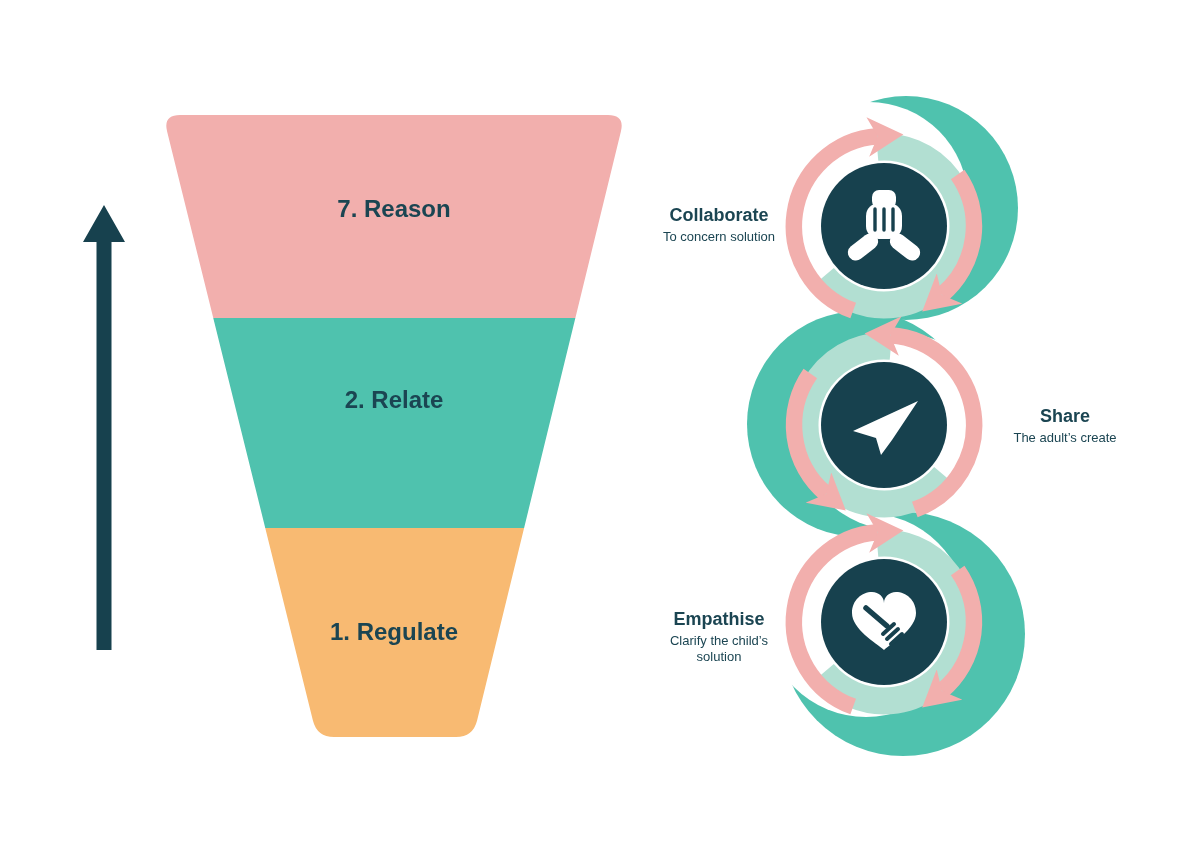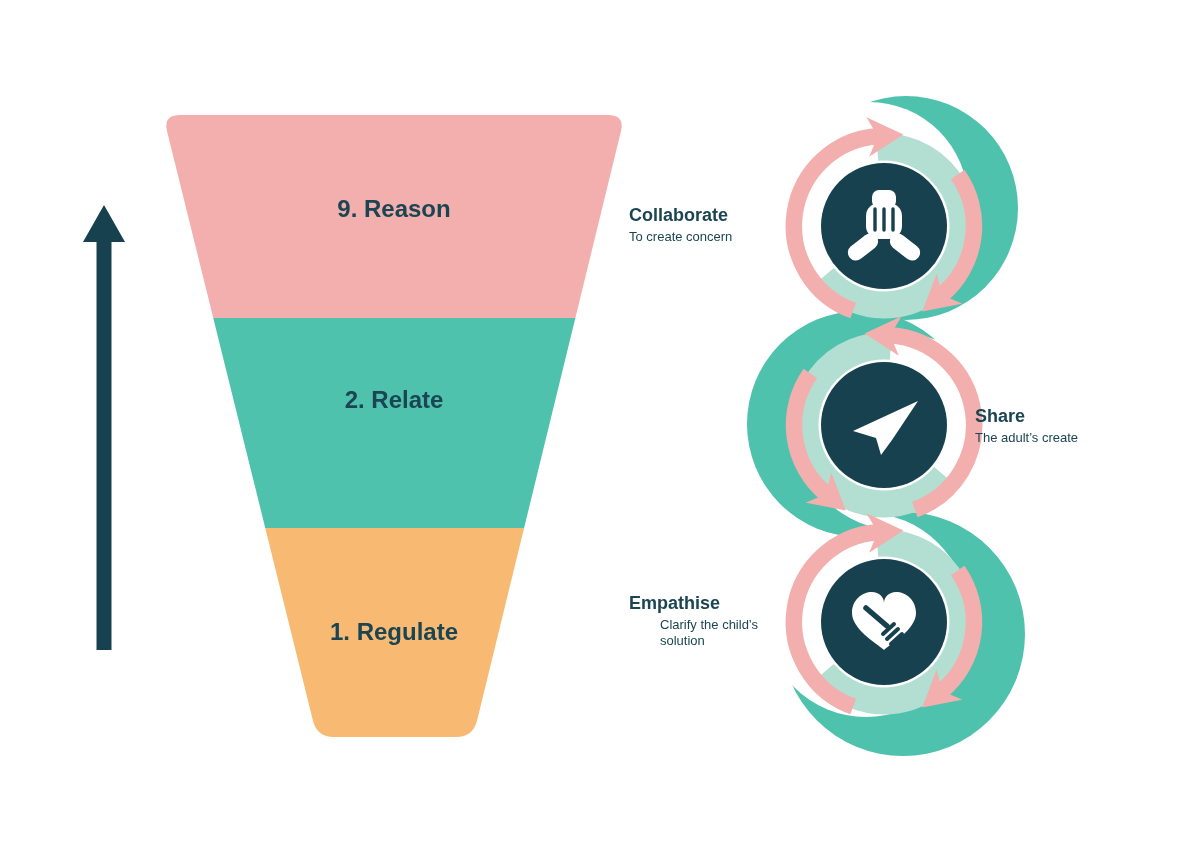--- a/index.html
+++ b/index.html
@@ -6,21 +6,21 @@
   .canvas{
     position:relative;width:1200px;height:848px;background:#ffffff;overflow:hidden;
     font-family:"Liberation Sans", sans-serif;
   }
   .canvas svg{position:absolute;left:0;top:0;}
   .funnel-label{
     position:absolute;transform:translateX(-50%);
     font-size:24px;font-weight:700;color:#1B4552;white-space:nowrap;
   }
   .cycle-label{
-    position:absolute;transform:translateX(-50%);text-align:left;color:#1B4552;
+    position:absolute;transform:translateX(-50%);text-align:center;color:#1B4552;
   }
   .cycle-title{font-size:18px;font-weight:700;line-height:21px;}
   .cycle-sub{font-size:13px;line-height:16px;margin-top:3px;}
   .cycle-sub.narrow{width:118px;margin-left:auto;margin-right:auto;}
 </style>
 </head>
 <body>
 
 <div class="canvas">
 
@@ -103,32 +103,32 @@
       <path d="M 0 28 C -8 21 -32 7 -32 -9 C -32 -22 -22 -30 -12 -30 C -5 -30 0 -25 0 -19 C 0 -25 5 -30 12 -30 C 22 -30 32 -22 32 -9 C 32 7 8 21 0 28 Z" fill="#FFFFFF"></path>
       <g fill="none" stroke-linecap="round">
         <path d="M -18 -14 L 3 4" stroke-width="5.5" stroke="#17414E"></path>
         <path d="M -1 12 L 10 2" stroke-width="4" stroke="#17414E"></path>
         <path d="M 3 17 L 14 7" stroke-width="4" stroke="#17414E"></path>
         <path d="M 7 22 L 18 12" stroke-width="4" stroke="#17414E"></path>
       </g>
     </g>
   </svg>
 
-  <div class="funnel-label" style="left:394px;top:195px;">9. Reason</div>
+  <div class="funnel-label" style="left:394px;top:195px;">7. Reason</div>
   <div class="funnel-label" style="left:394px;top:386px;">2. Relate</div>
   <div class="funnel-label" style="left:394px;top:618px;">1. Regulate</div>
 
   <div class="cycle-label" style="left:719px;top:205px;width:180px;margin-left:-90px;transform:none;">
     <div class="cycle-title">Collaborate</div>
-    <div class="cycle-sub">To create concern</div>
+    <div class="cycle-sub">To concern solution</div>
   </div>
 
   <div class="cycle-label" style="left:1057px;top:406px;width:180px;margin-left:-90px;transform:none;padding-left:8px;">
     <div class="cycle-title">Share</div>
     <div class="cycle-sub">The adult’s create</div>
   </div>
 
-  <div class="cycle-label" style="left:719px;top:593px;width:180px;margin-left:-90px;transform:none;">
+  <div class="cycle-label" style="left:719px;top:609px;width:180px;margin-left:-90px;transform:none;">
     <div class="cycle-title">Empathise</div>
     <div class="cycle-sub narrow">Clarify the child’s solution</div>
   </div>
 
 </div>
 
 </body></html>

